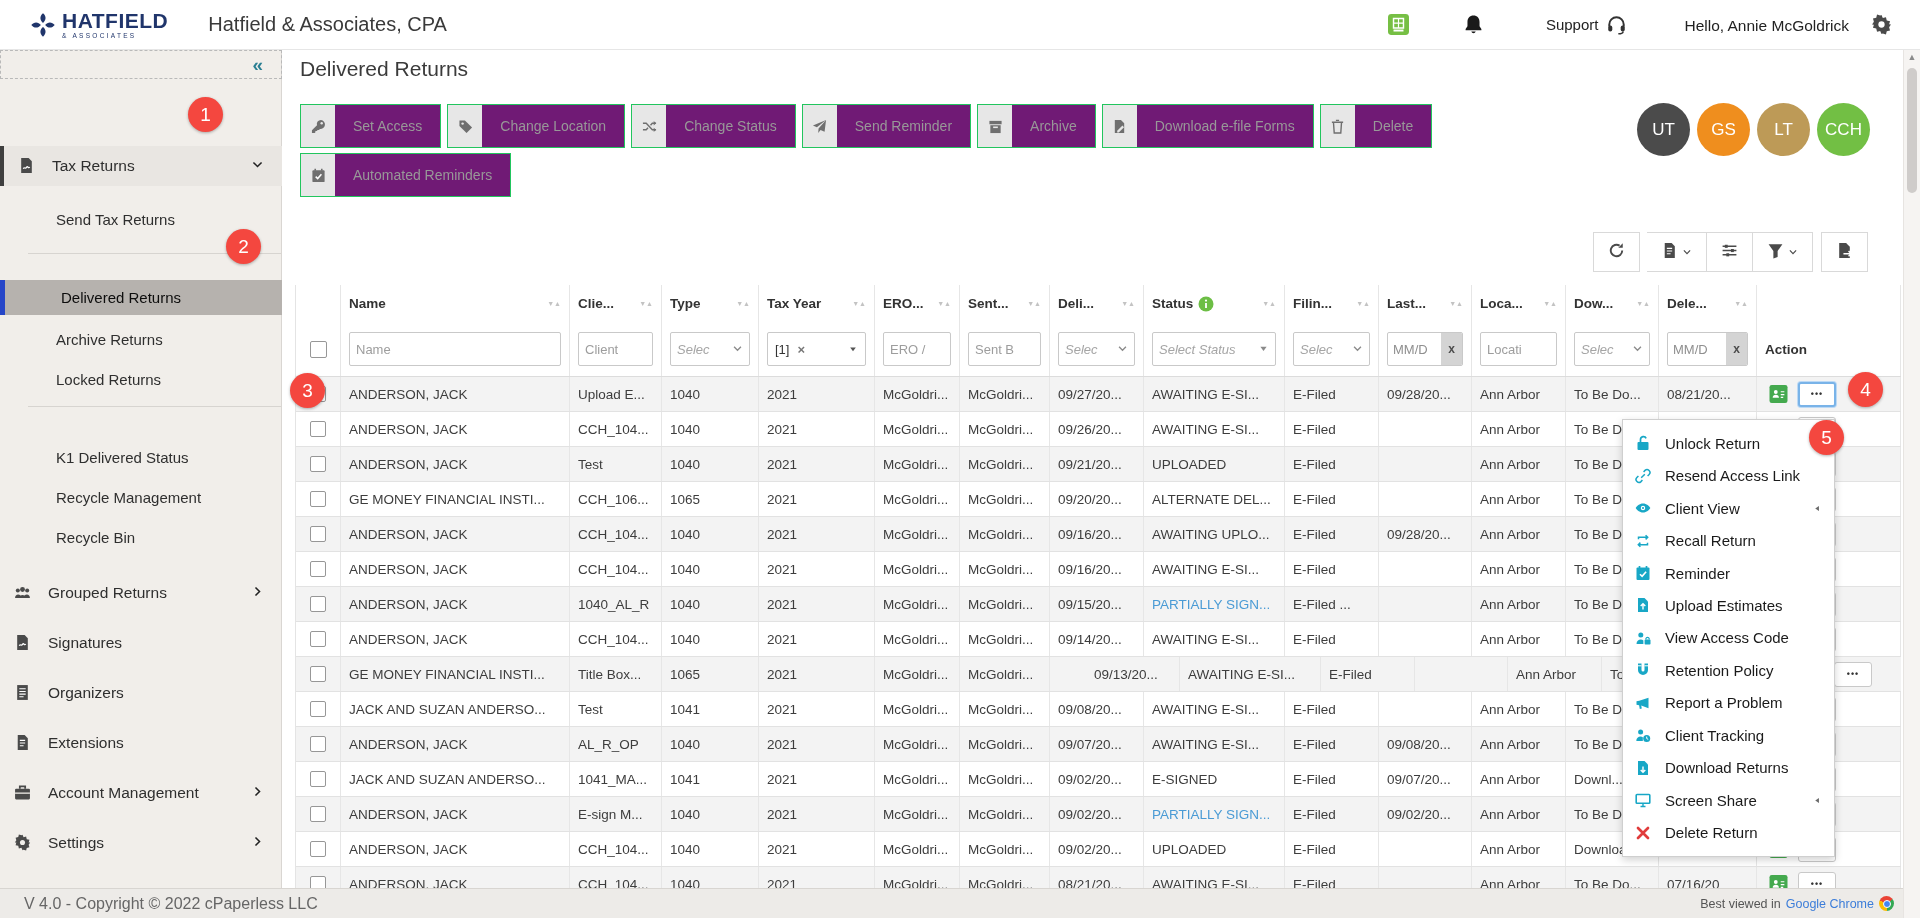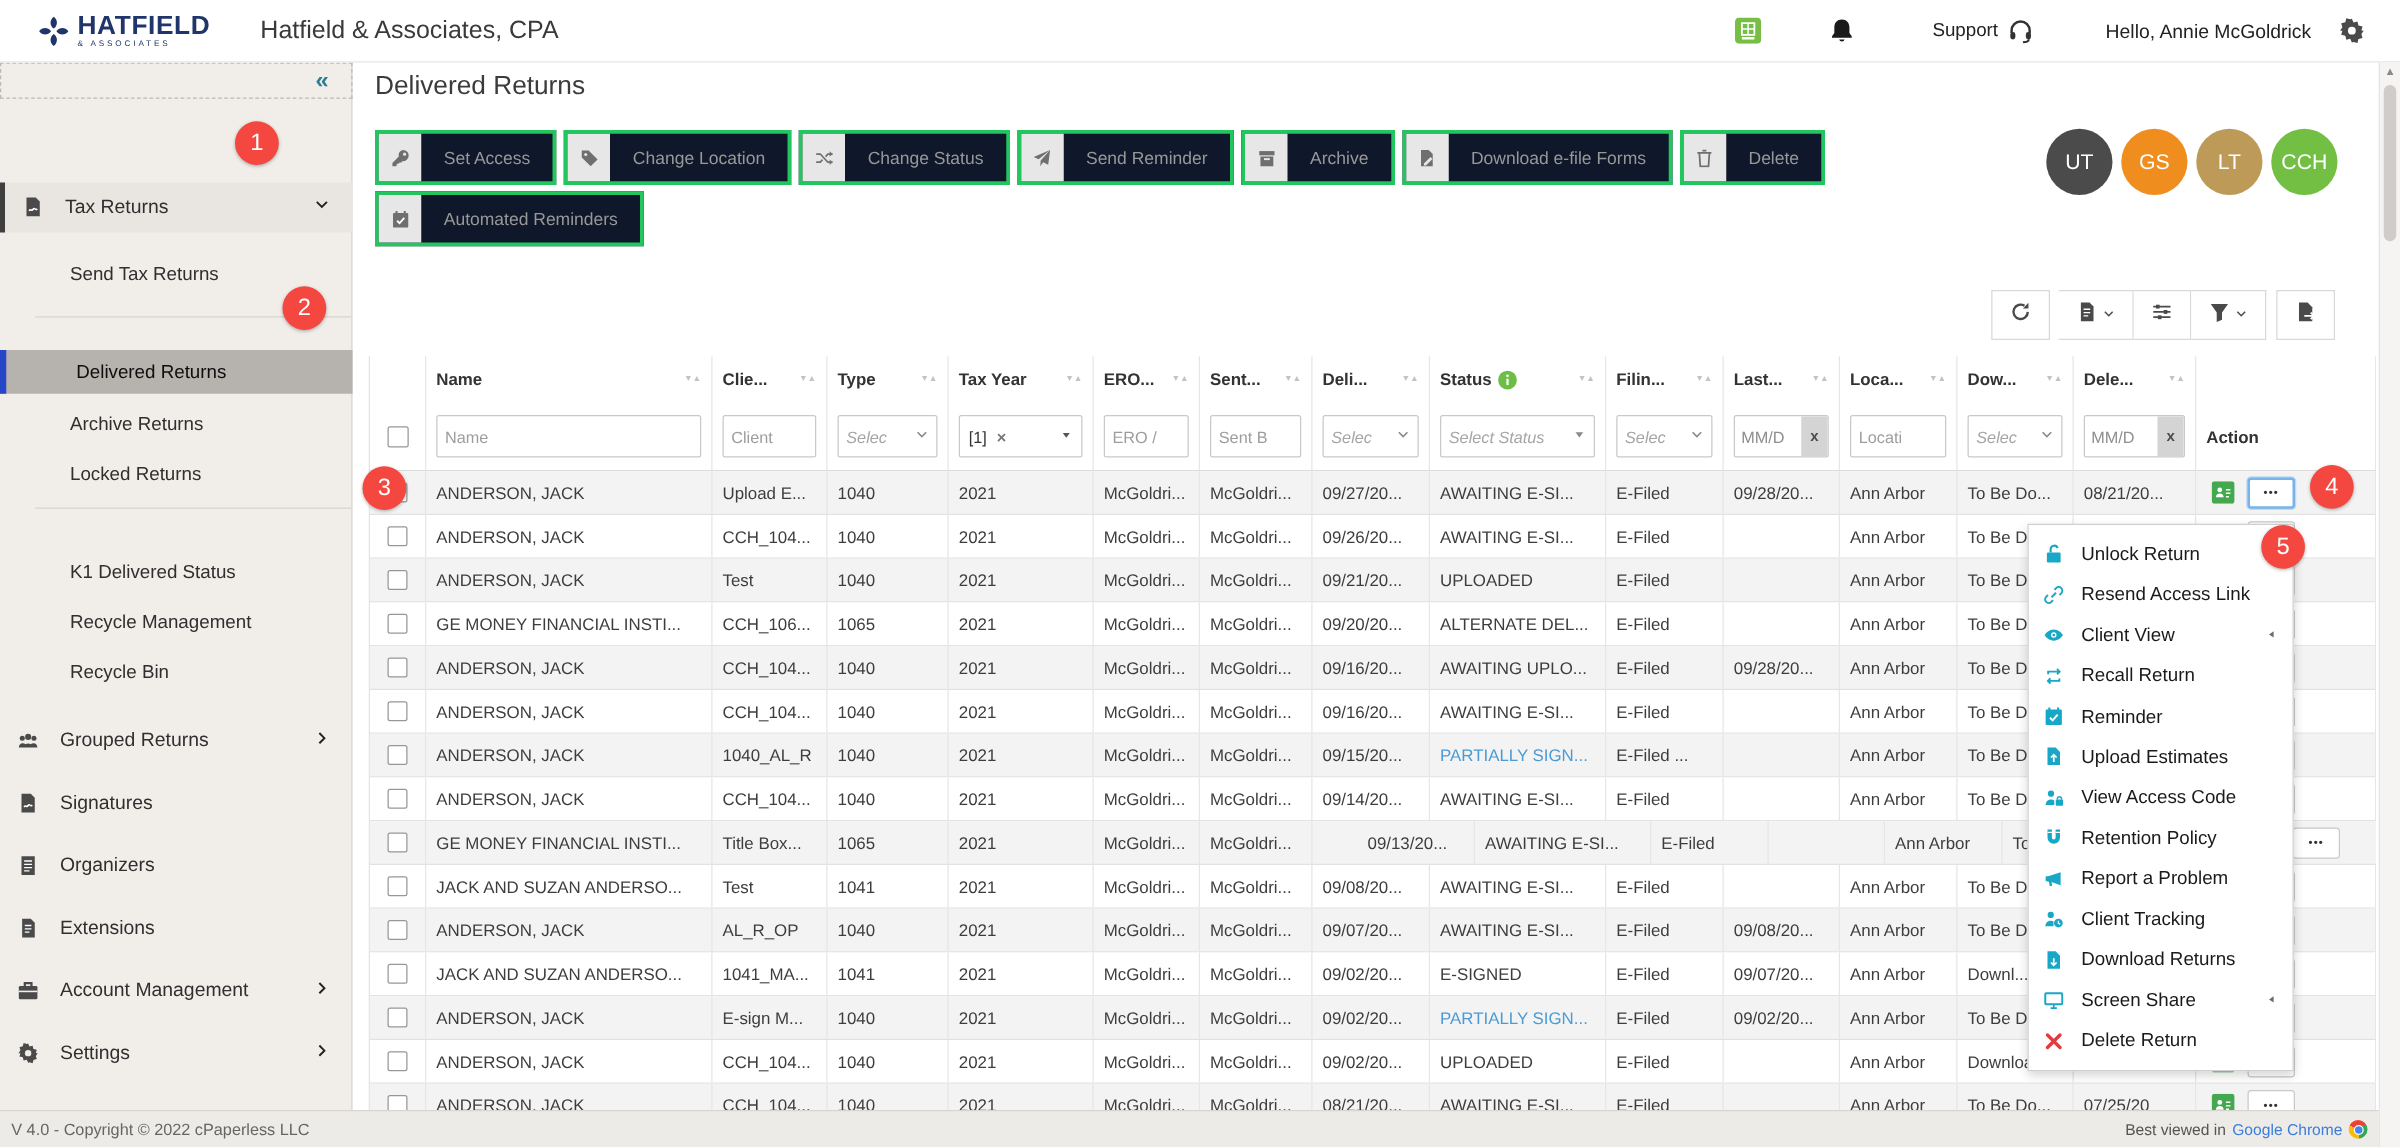--- a/index.html
+++ b/index.html
@@ -39,21 +39,21 @@
   .side-item.active-section { background:#e9e6e2; border-left:4px solid #3f3f3f; }
   .side-item.selected { background:#b6b2ae; border-left:5px solid #2646c8; }
   .side-item.selected .side-sub-label { color:#0d0d0d; }
   .side-chevron { position:absolute; right:18px; color:#222; }
   .side-chevron svg { width:13px; height:13px; }
   .side-divider { position:absolute; left:28px; right:0; height:1px; background:#d7d4d0; }
 
   
   .page-title { position:absolute; left:300px; top:57px; font-size:21px; color:#3b3b3b; font-weight:500; z-index:5; }
   .toolbar-row { position:absolute; left:300px; display:flex; gap:6px; z-index:5; }
-  .tbar-btn { display:flex; align-items:stretch; height:44px; background:#0f172a; border:3px solid #22c55e; cursor:pointer; }
+  .tbar-btn { display:flex; align-items:stretch; height:44px; background:#701a75; border:1px solid #22c55e; cursor:pointer; }
   .tbar-ic { width:34px; background:#e7e7e7; display:flex; align-items:center; justify-content:center; color:#6f6f6f; }
   .tbar-ic svg { width:15px; height:15px; }
   .tbar-label { display:flex; align-items:center; padding:0 18px; font-size:14px; color:#989898; }
 
   .avatars { position:absolute; left:1637px; top:103px; display:flex; gap:7px; z-index:5; }
   .avatar { width:53px; height:53px; border-radius:50%; color:#fff; font-size:17px;
             display:flex; align-items:center; justify-content:center; cursor:pointer; }
 
   .iconbar { position:absolute; left:1593px; top:232px; display:flex; z-index:5; }
   .vbtn { height:40px; background:#fff; border:1px solid #d9d9d9; display:flex; align-items:center;
@@ -122,21 +122,21 @@
   .ctx-sub svg { width:9px; height:9px; }
 
   
   .badge { position:absolute; width:35px; height:35px; border-radius:50%; background:#f4473f;
            color:#fff; font-size:19px; display:flex; align-items:center; justify-content:center;
            z-index:200; box-shadow:0 1px 3px rgba(0,0,0,.3); }
 
   
   .footer { position:absolute; left:0; top:888px; width:1920px; height:30px; background:#edebe8;
             border-top:1px solid #d8d5d1; display:flex; align-items:center; z-index:40; }
-  .footer-left { margin-left:9px; font-size:13px; color:#666; }
+  .footer-left { margin-left:24px; font-size:16px; color:#666; }
   .footer-right { position:absolute; right:26px; display:flex; align-items:center; gap:5px; font-size:12.5px; color:#555; }
   .footer-link { color:#3c7dd9; cursor:pointer; }
   .chrome { width:15px; height:15px; border-radius:50%; position:relative; display:inline-block;
             background:conic-gradient(from -0.18turn,#ea4335 0 .33turn,#34a853 0 .66turn,#fbbc05 0 1turn); }
   .chrome::after { content:""; position:absolute; inset:3.5px; background:#4285f4;
                    border:1.5px solid #fff; border-radius:50%; }
 
   
   .vscroll { position:absolute; right:0; top:50px; width:17px; height:868px; background:#f6f4f2;
              border-left:1px solid #e7e4e1; z-index:50; }
@@ -1392,21 +1392,21 @@
         <div class="cell dcell" style="width: 93px; flex: 0 0 93px;">
           <span></span>
         </div>
         <div class="cell dcell" style="width: 94px; flex: 0 0 94px;">
           <span>Ann Arbor</span>
         </div>
         <div class="cell dcell" style="width: 93px; flex: 0 0 93px;">
           <span>To Be Do...</span>
         </div>
         <div class="cell dcell" style="width: 98px; flex: 0 0 98px;">
-          <span>07/25/20</span>
+          <span>07/16/20</span>
         </div>
         <div class="cell dcell action-cell" style="width: 144px; flex: 0 0 144px;">
           <button class="act-green">
             <svg viewBox="0 0 16 16" width="100%" height="100%">
               <rect width="16" height="16" rx="2" fill="#44a94e"></rect>
               <circle cx="5.6" cy="6.2" r="1.7" fill="#fff"></circle>
               <path d="M2.8 11.3c0-1.6 1.2-2.6 2.8-2.6s2.8 1 2.8 2.6z" fill="#fff"></path>
               <path d="M10 6h3.2M10 8.5h3.2M10 11h2.2" stroke="#fff" stroke-width="1.1"></path>
             </svg>
           </button>

